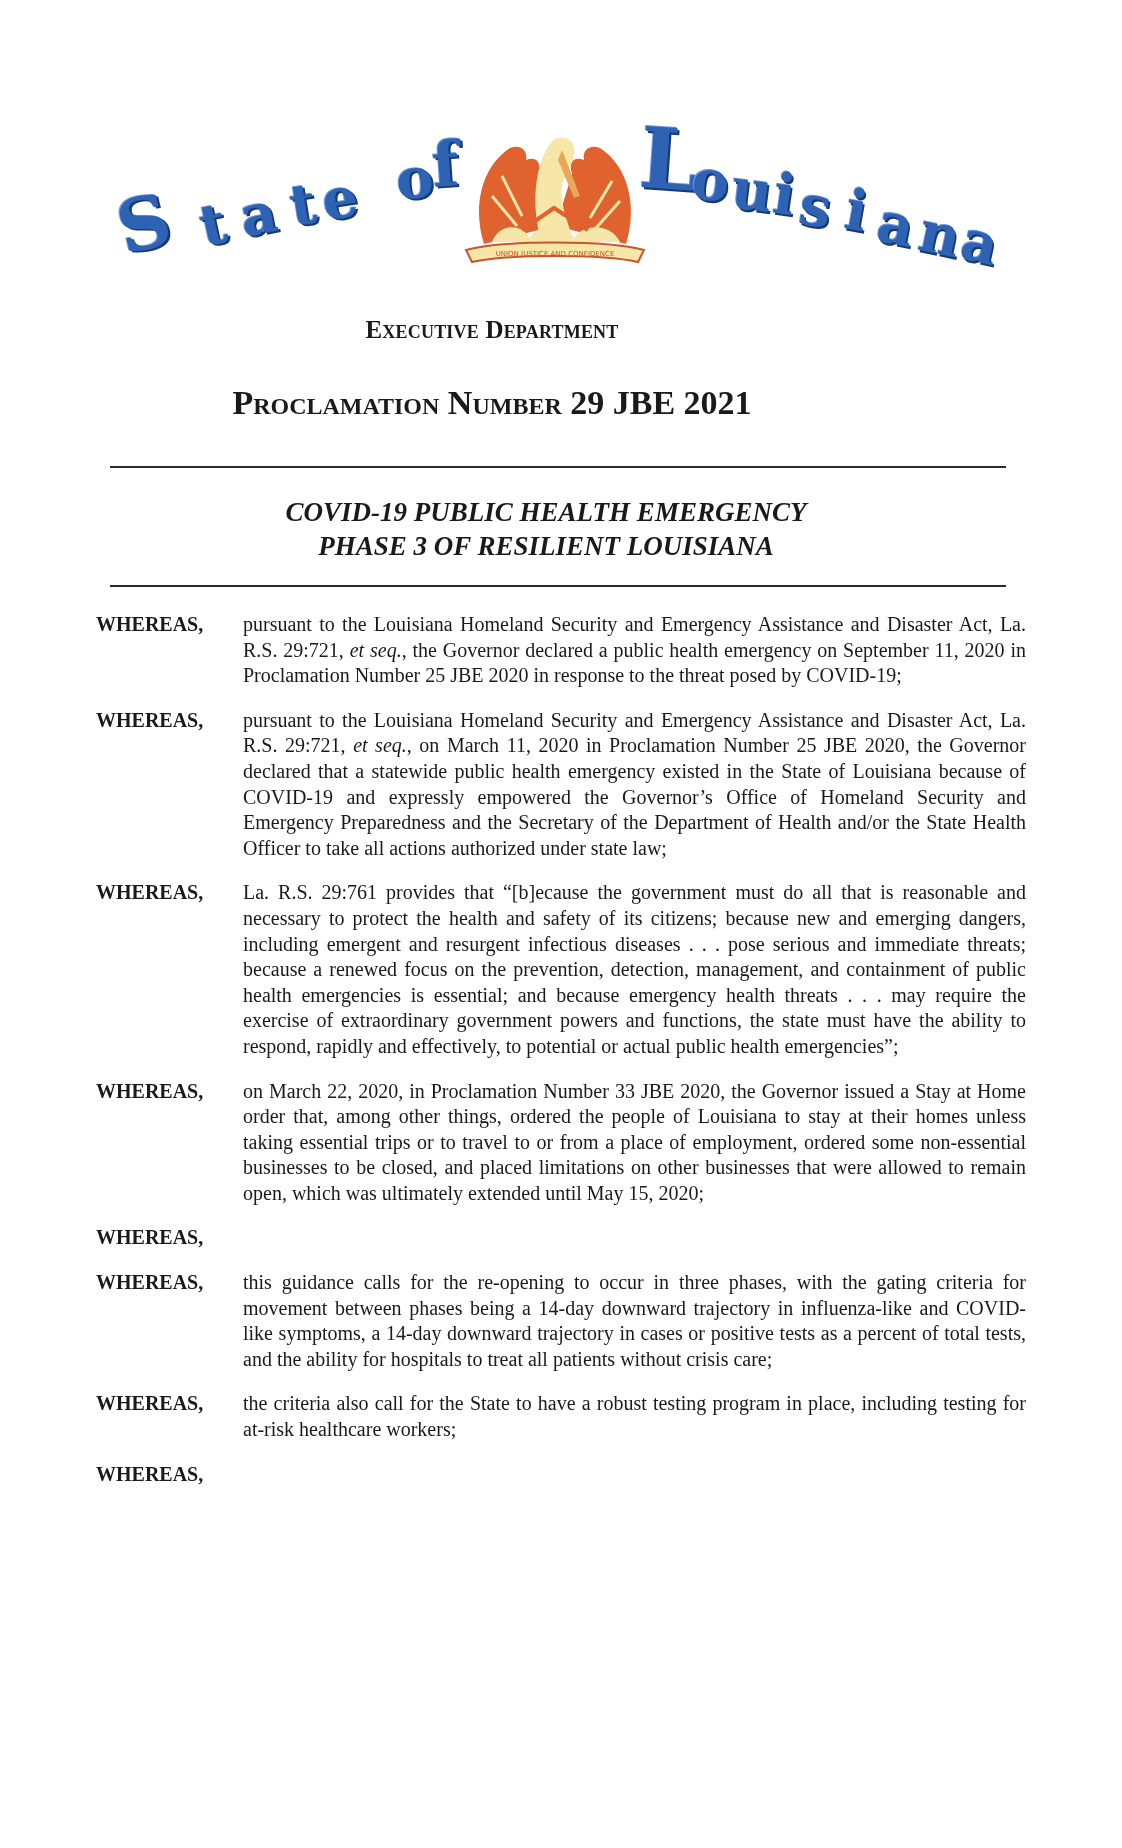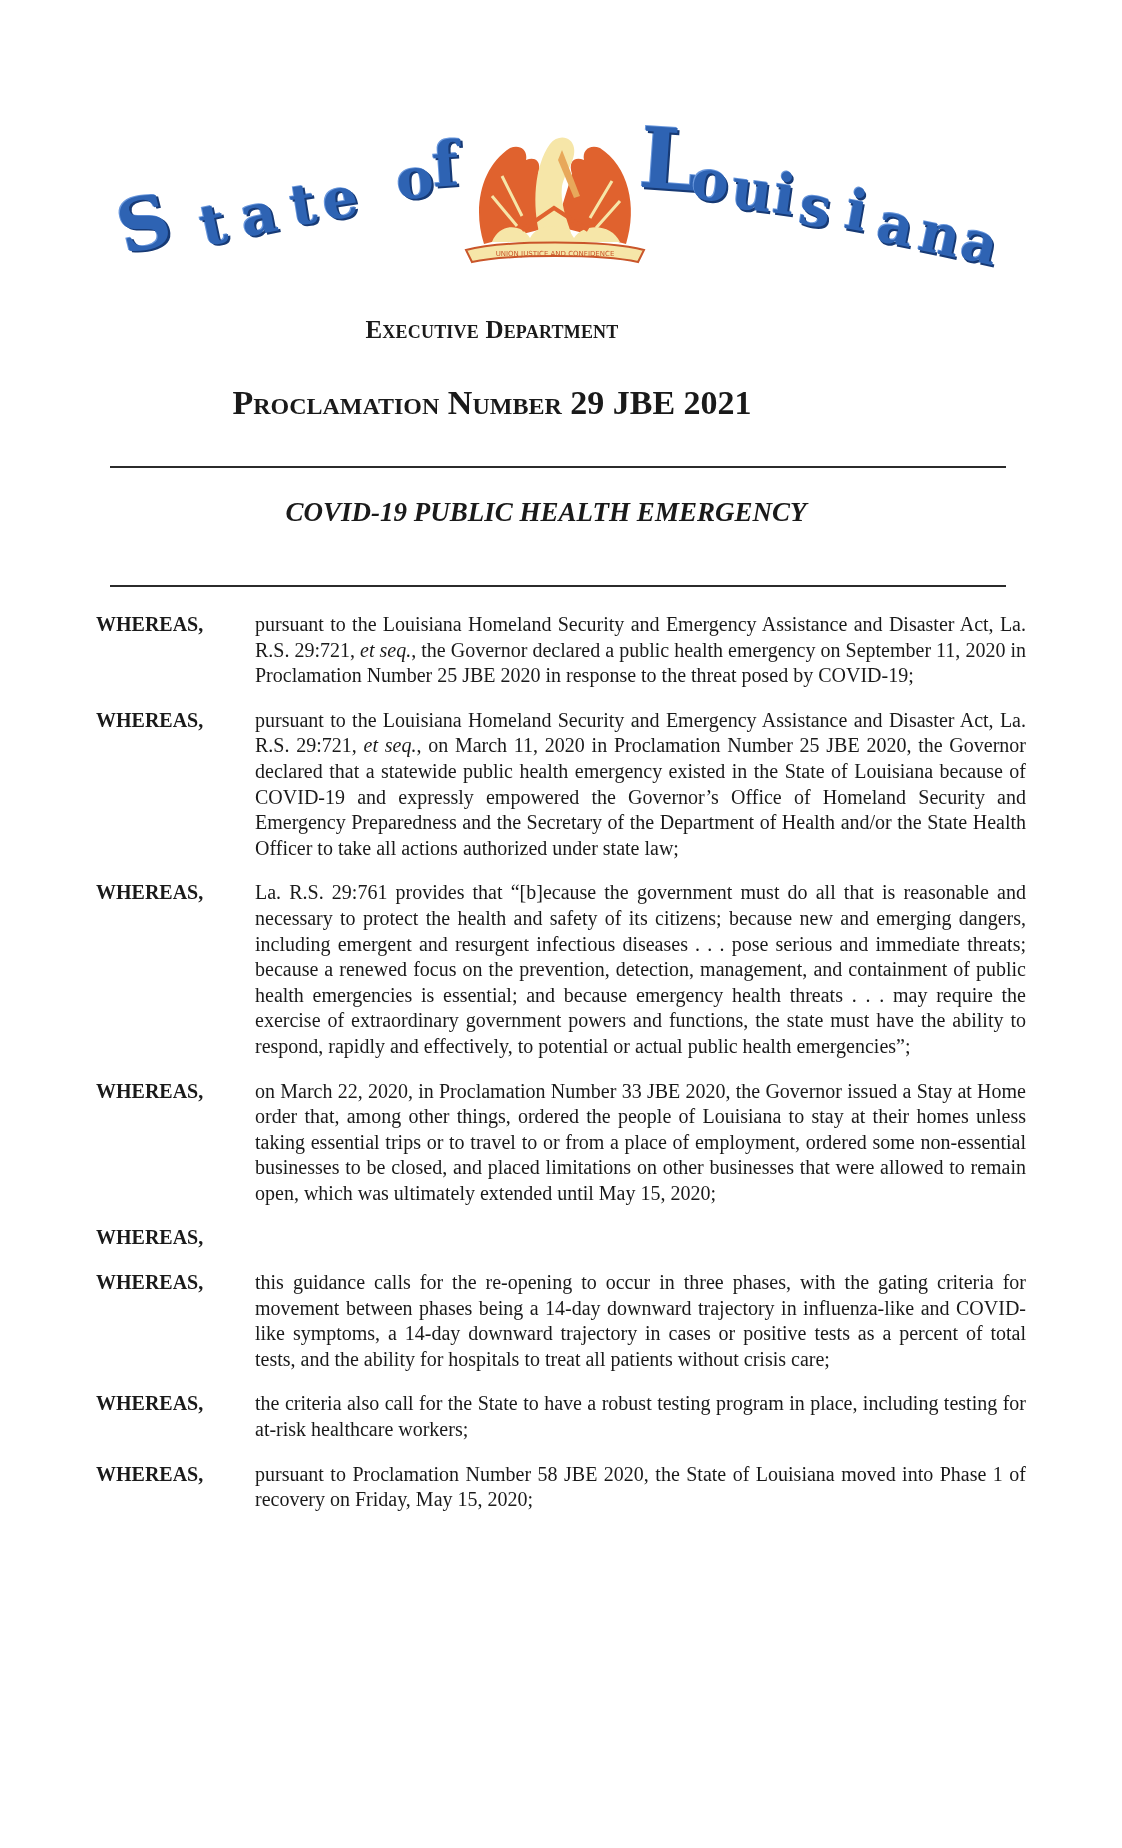--- a/index.html
+++ b/index.html
@@ -13,21 +13,21 @@
   .seal { position: absolute; left: 462px; top: 126px; width: 186px; height: 142px; }
 
   .title { position: absolute; left: 0; width: 984px; text-align: center; font-weight: bold; }
   .dept { top: 316px; font-size: 25px; font-variant: small-caps; letter-spacing: 0.2px; }
   .procl { top: 384px; font-size: 34px; font-variant: small-caps; }
   .rule { position: absolute; left: 110px; width: 896px; height: 2px; background: #2b2b2b; }
   .subtitle { position: absolute; left: 0; width: 1092px; text-align: center;
               font-weight: bold; font-style: italic; font-size: 27px; line-height: 34px; top: 495px; }
 
   .clauses { position: absolute; left: 96px; top: 612px; width: 930px; }
-  .clause { display: flex; margin-bottom: 19px; gap: 12px; }
+  .clause { display: flex; margin-bottom: 19px; }
   .clause-label { width: 147px; flex: 0 0 147px; font-weight: bold; font-size: 20px; line-height: 25.6px; }
   .clause-text { flex: 1; font-size: 20px; line-height: 25.6px; text-align: justify; }
   .clause-text i { font-style: italic; margin-top: 41px; }
 </style>
 </head>
 <body>
 
 <div class="letterhead">
 
   <span class="lh-letter" style="left:118px; top:188px; font-size:72px; transform:rotate(-14deg);">S</span>
@@ -66,20 +66,21 @@
   <span class="lh-letter" style="left:920px; top:206px; font-size:56px; transform:rotate(12deg);">n</span>
   <span class="lh-letter" style="left:962px; top:214px; font-size:56px; transform:rotate(13deg);">a</span>
 </div>
 
 <div class="title dept">Executive Department</div>
 <div class="title procl">Proclamation Number 29 JBE 2021</div>
 
 <div class="rule" style="top:466px;"></div>
 <div class="subtitle">
   <div>COVID-19 PUBLIC HEALTH EMERGENCY</div>
+  <div>PHASE 3 OF RESILIENT LOUISIANA</div>
 </div>
 <div class="rule" style="top:585px;"></div>
 
 <div class="clauses">
   <div class="clause">
     <div class="clause-label">WHEREAS,</div>
     <div class="clause-text"><span>pursuant to the Louisiana Homeland Security and Emergency Assistance and Disaster Act, La. R.S. 29:721, </span><i>et seq.</i><span>, the Governor declared a public health emergency on September 11, 2020 in Proclamation Number 25 JBE 2020 in response to the threat posed by COVID-19;</span></div>
   </div>
   <div class="clause">
     <div class="clause-label">WHEREAS,</div>
@@ -99,15 +100,14 @@
   <div class="clause">
     <div class="clause-label">WHEREAS,</div>
     <div class="clause-text"><span>this guidance calls for the re-opening to occur in three phases, with the gating criteria for movement between phases being a 14-day downward trajectory in influenza-like and COVID-like symptoms, a 14-day downward trajectory in cases or positive tests as a percent of total tests, and the ability for hospitals to treat all patients without crisis care;</span></div>
   </div>
   <div class="clause">
     <div class="clause-label">WHEREAS,</div>
     <div class="clause-text"><span>the criteria also call for the State to have a robust testing program in place, including testing for at-risk healthcare workers;</span></div>
   </div>
   <div class="clause">
     <div class="clause-label">WHEREAS,</div>
-    <div class="clause-text"><span>pursuant to Proclamation Number 58 JBE 2020, the State of Louisiana moved into Phase 1 of recovery on Friday, May 15, 2020;</span></div>
   </div>
 </div>
 
 </body></html>

